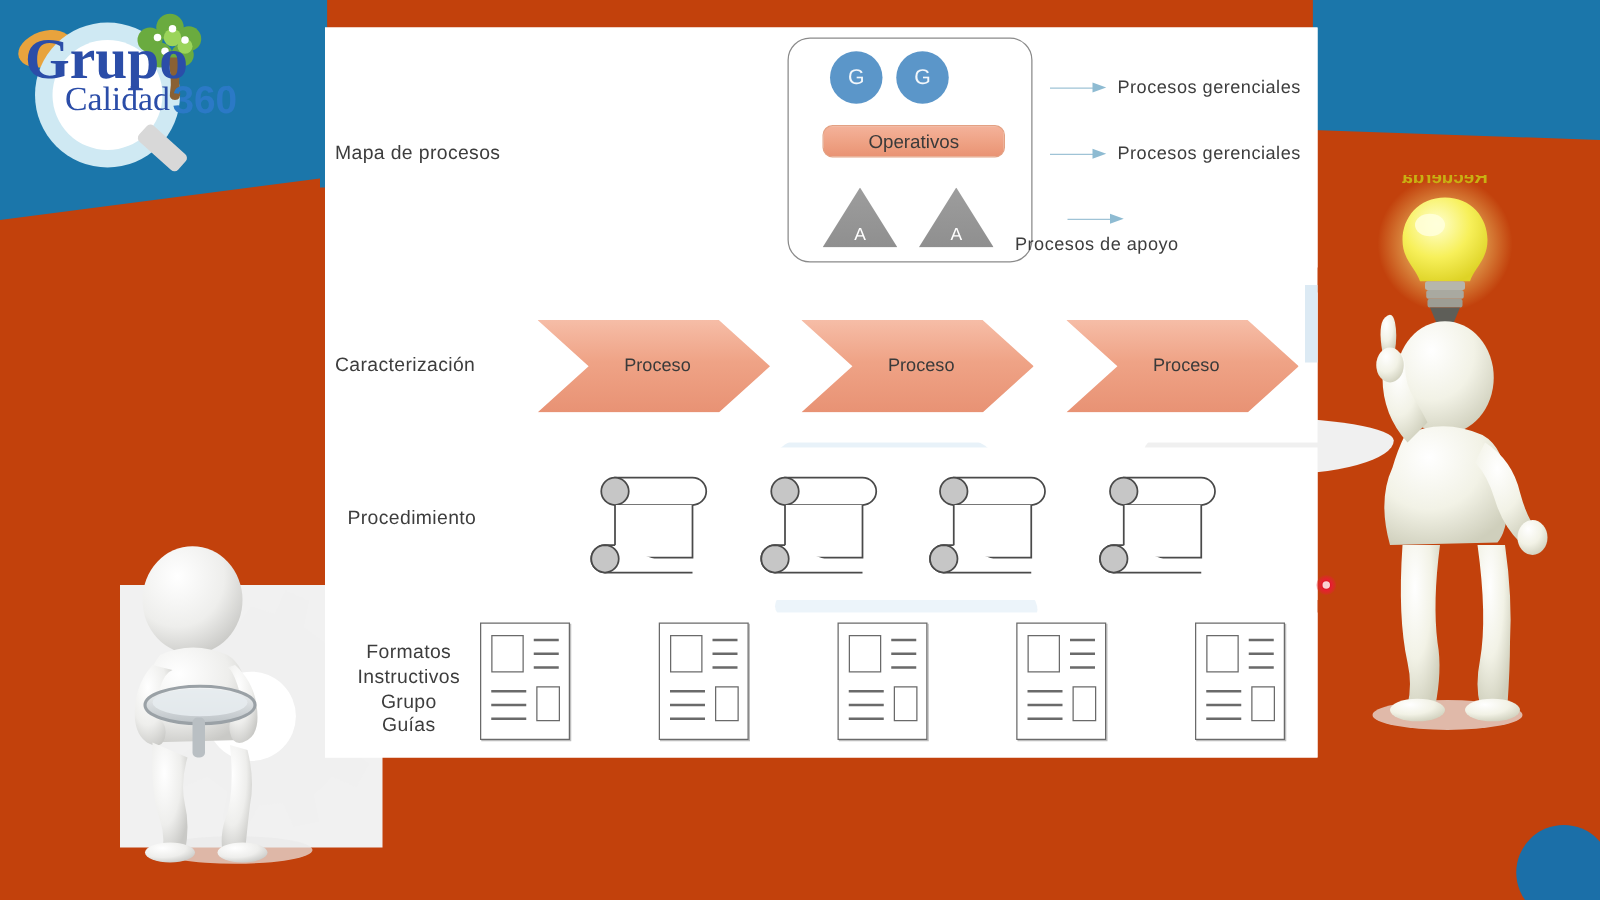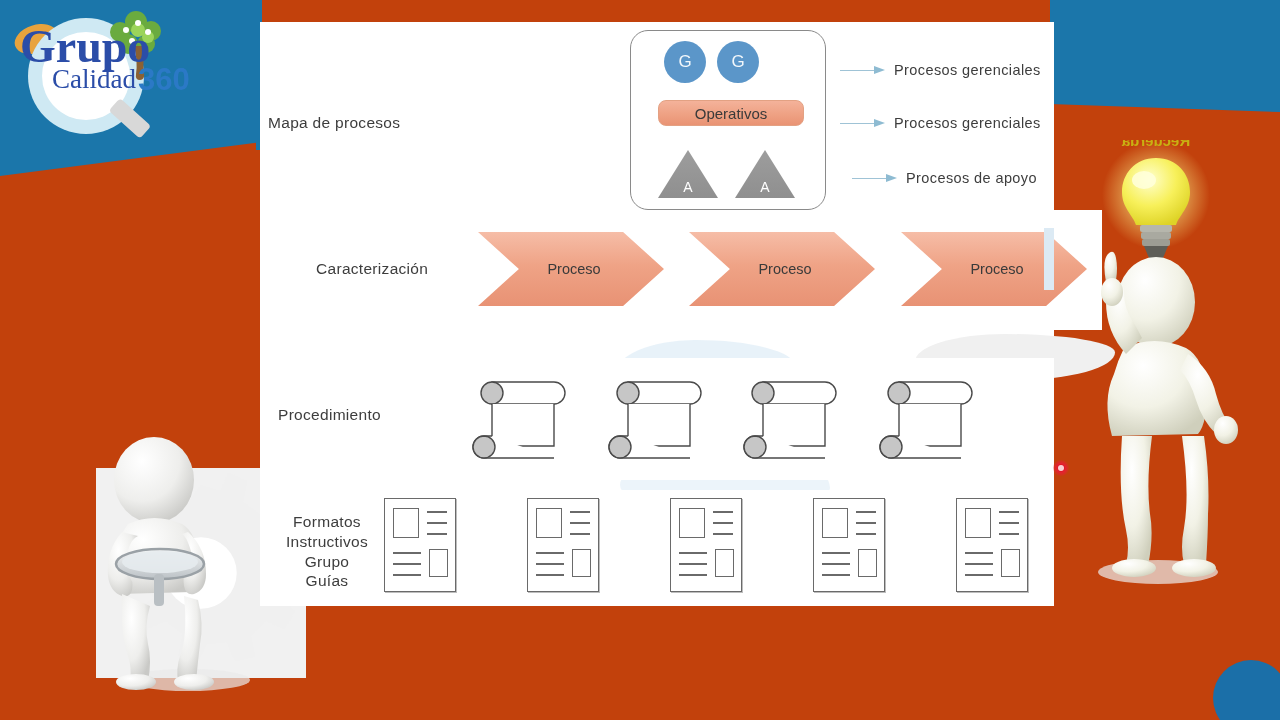--- a/index.html
+++ b/index.html
@@ -39,21 +39,21 @@
   
   .logo { position:absolute; left:8px; top:6px; width:200px; height:150px; }
 
   
   .panel {
     position:absolute; left:260px; top:22px; width:794px; height:584px;
     background:#ffffff;
   }
   .panel-row { position:absolute; left:0; background:#ffffff; width:794px; }
   .row-map   { top:0px;   height:192px; }
-  .row-carac { top:188px; height:120px;margin-left:48px; }
+  .row-carac { top:212px; height:120px; }
   .row-proc  { top:336px; height:122px; }
   .row-form  { top:468px; height:116px; }
 
   .row-label {
     position:absolute; color:#3d3d3d; font-size:15.5px; letter-spacing:.3px;
     font-family:"Liberation Sans", sans-serif;
     text-align:center;
   }
   .row-label.multi { line-height:1.28; }
 
@@ -108,21 +108,21 @@
   .leg { position:absolute; display:flex; align-items:center; gap:8px; }
   .leg .arrow { position:relative; width:46px; height:10px; }
   .leg .arrow .ln { position:absolute; left:0; top:4.5px; width:36px; height:1.6px; background:#9fc3d6; }
   .leg .arrow .hd {
     position:absolute; left:34px; top:1px; width:0; height:0;
     border-left:11px solid #8ebbd2; border-top:4.5px solid transparent; border-bottom:4.5px solid transparent;
   }
   .leg .txt { color:#3d3d3d; font-size:14.5px; white-space:nowrap; letter-spacing:.4px; }
   .leg1 { left:580px; top:40px; }
   .leg2 { left:580px; top:93px; }
-  .leg3 { left:592px; top:148px; }
+  .leg3 { left:552px; top:148px;flex-direction:column; }
 
   
   .chev {
     position:absolute; top:22px; width:186px; height:74px;
     background:linear-gradient(180deg,#f6bda7 0%,#efa386 45%,#e89274 100%);
     clip-path: polygon(0 0, 78% 0, 100% 50%, 78% 100%, 0 100%, 22% 50%);
     display:flex; align-items:center; justify-content:center;
     color:#3a3a3a; font-size:14.5px;
   }
   .chev span { margin-left:6px; }

